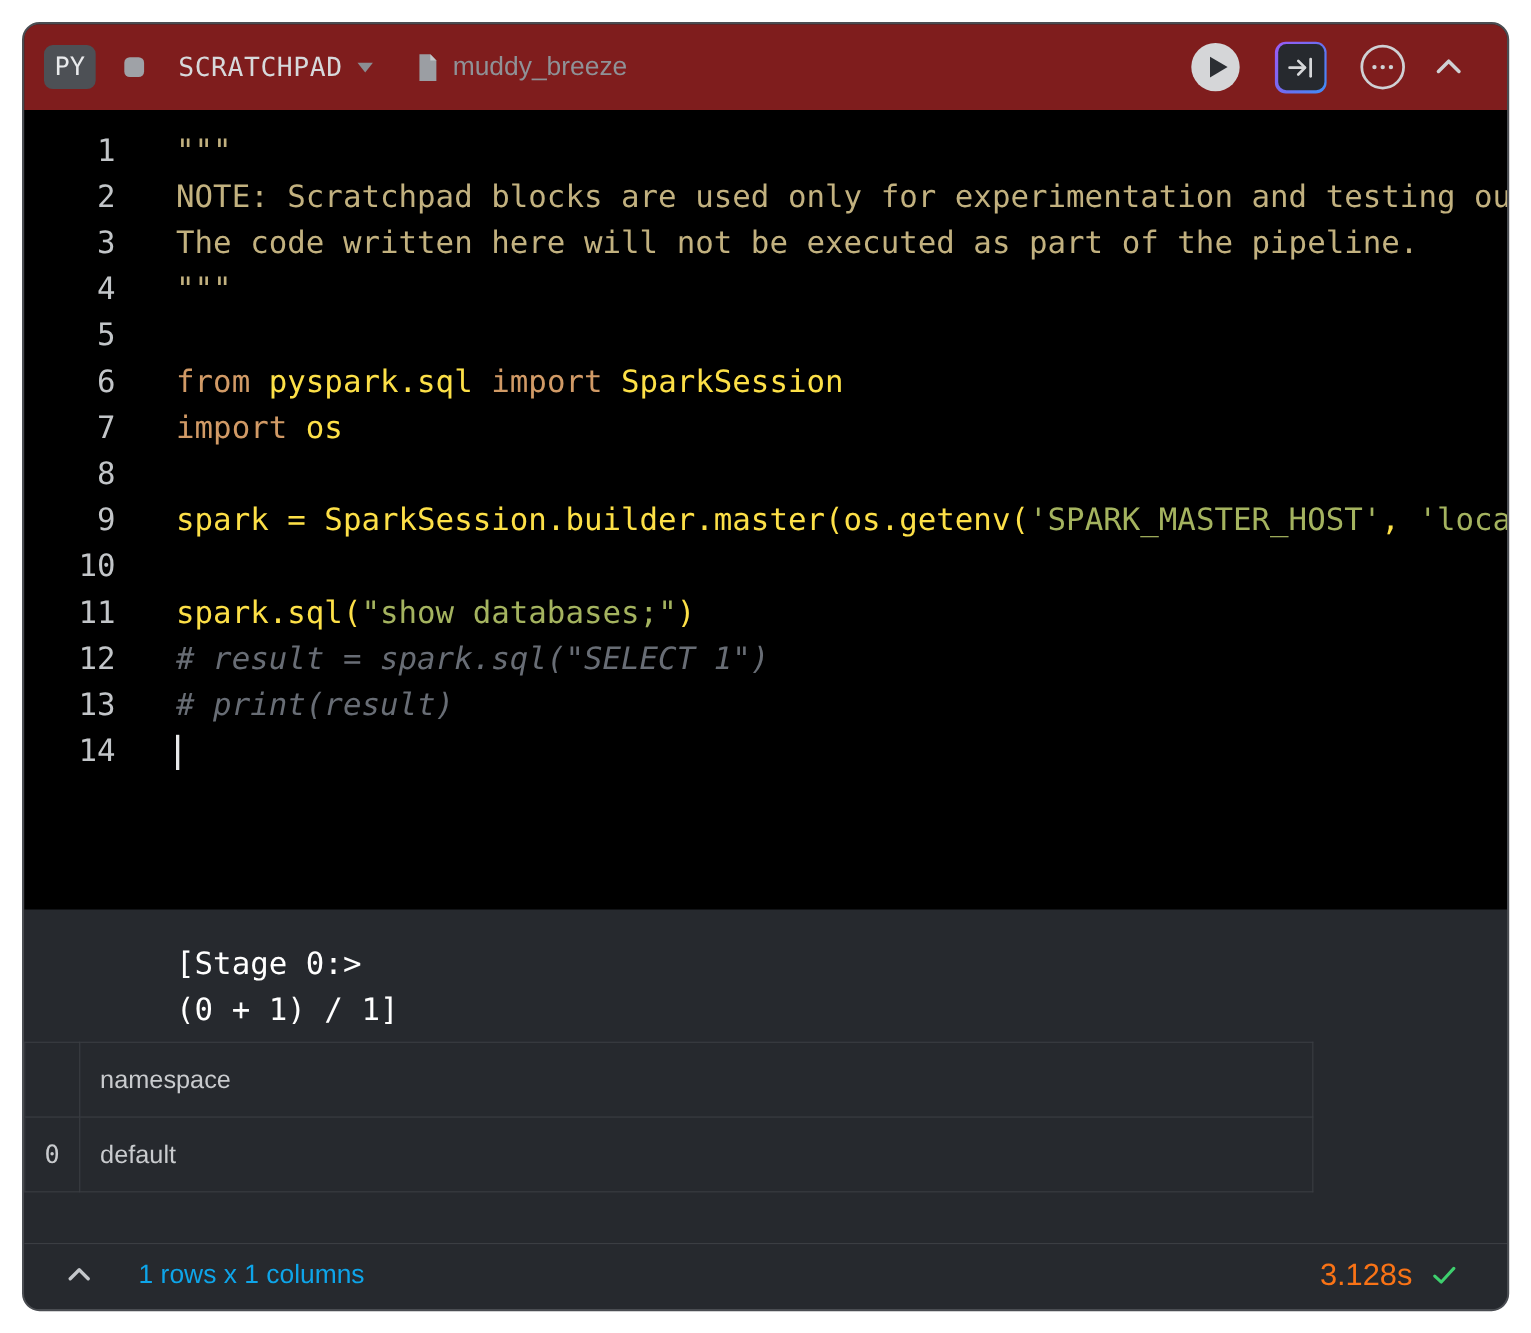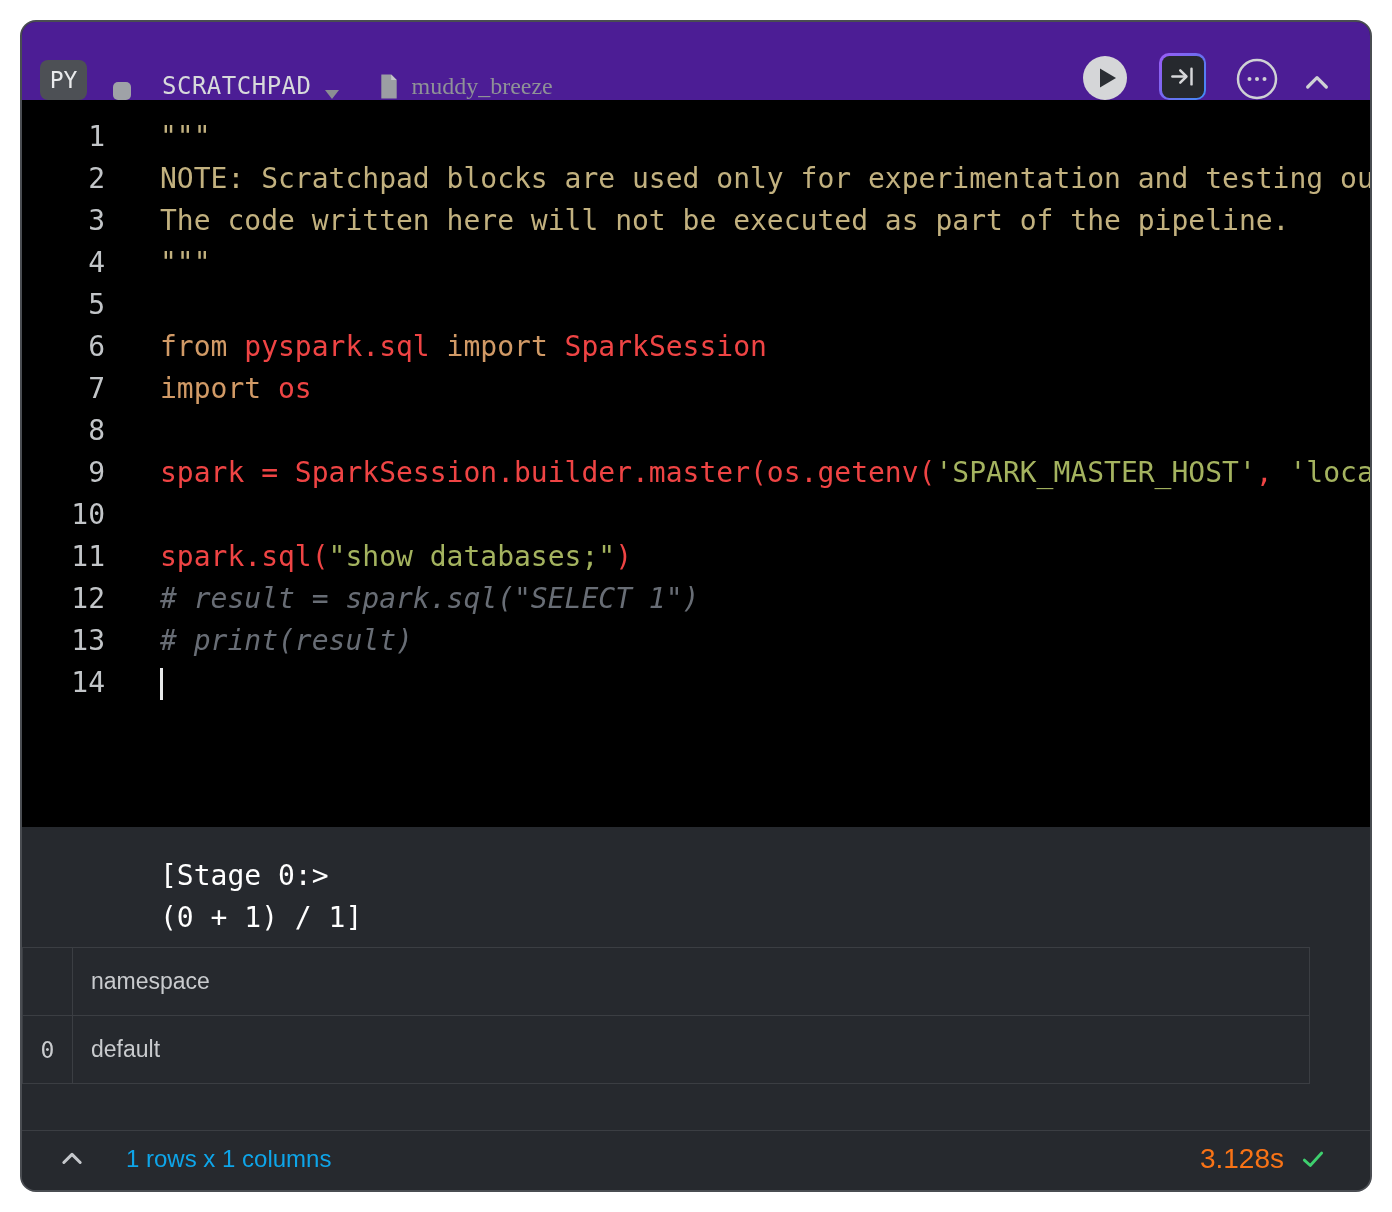--- a/index.html
+++ b/index.html
@@ -12,41 +12,41 @@
     background: #26292e;
     border: 2px solid #4a4d52;
     border-radius: 16px;
     overflow: hidden;
     display: flex; flex-direction: column;
   }
 
   
   .header {
     flex: 0 0 78px;
-    display: flex; align-items: flex-end;
+    display: flex; align-items: center;
     padding: 0 36px 0 18px;
-    background: #4c1d95;
+    background: #7f1d1d;
   }
   .py-badge {
     width: 47px; height: 40px; border-radius: 8px;
     background: #4d5055; color: #e9eaec;
     font-family: "DejaVu Sans Mono", monospace; font-size: 23px;
     display: flex; align-items: center; justify-content: center;
   }
   .block-square { width: 18px; height: 18px; border-radius: 5px; background: #9fa2a7; margin-left: 26px; }
   .block-type {
     margin-left: 31px;
     font-family: "DejaVu Sans Mono", monospace; font-size: 24px;
     color: #d7d9db; letter-spacing: 0.5px;
   }
   .caret-down { margin-left: 12px; display: flex; align-items: center; }
   .file-icon { margin-left: 38px; display: flex; align-items: center; }
   .block-name {
     margin-left: 12px;
-    font-family: Liberation Serif, serif; font-size: 24px;
+    font-family: Liberation Sans, sans-serif; font-size: 24px;
     color: #8f9297;
   }
   .hdr-btn { border: none; background: transparent; cursor: pointer; display: flex; align-items: center; justify-content: center; padding: 0; }
   .play-btn {
     margin-left: auto;
     width: 44px; height: 44px; border-radius: 50%;
     background: #d5d6d8;
   }
   .play-btn svg { margin-left: 4px; }
   .grad-btn {
@@ -70,38 +70,38 @@
     background: #000000;
     padding-top: 16px;
     font-family: "DejaVu Sans Mono", monospace;
     font-size: 28px;
     overflow: hidden;
     cursor: text;
   }
   .code-line { display: flex; height: 42px; line-height: 42px; white-space: pre; }
   .gutter { flex: 0 0 83px; text-align: right; color: #c2c5c8; }
   .code-content { padding-left: 55px; color: #e8e9ea; white-space: pre; }
-  .seg-code { color: #ef4444; margin-top: 39px; }
+  .seg-code { color: #fde047; margin-top: 39px; }
   .seg-keyword { color: #d19a66; }
   .seg-docstring { color: #c2b17f; }
   .seg-string { color: #a4b35f; text-align: center; }
   .seg-comment { color: #686d75; font-style: italic; }
   .cursor { display: inline-block; width: 3px; height: 32px; background: #e8e9ea; vertical-align: middle; }
 
   
   .output { flex: 1; display: flex; flex-direction: column; background: #26292e; min-height: 0; }
   .stdout {
     padding: 28px 0 8px 138px;
     font-family: "DejaVu Sans Mono", monospace;
     font-size: 28px; line-height: 42px;
     color: #ffffff; white-space: pre;
   }
   .result-table {
     border-collapse: collapse;
-    width: 1288px;
+    width: 1172px;
     font-size: 23px; color: #c9cbce;
     table-layout: fixed;
   }
   .result-table th, .result-table td {
     border: 1px solid #3b3e43;
     height: 68px;
     padding: 0 18px;
     text-align: left;
     font-weight: normal;
     overflow: hidden;

